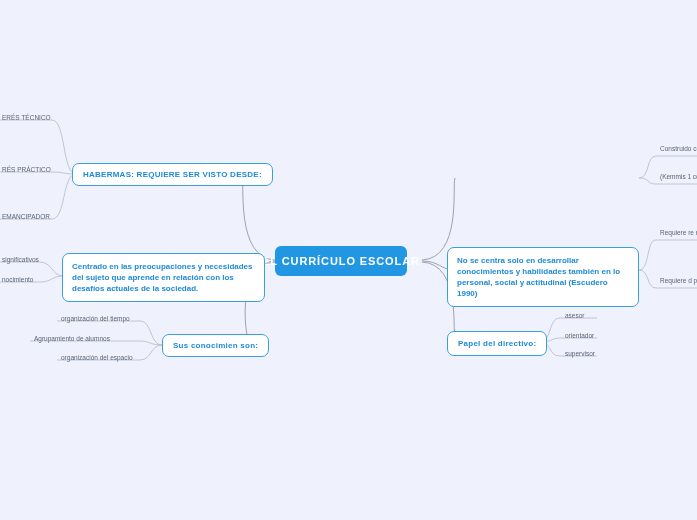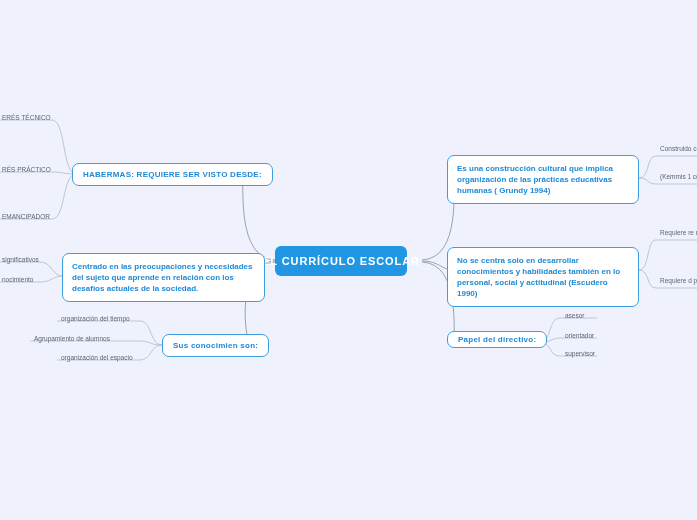--- a/index.html
+++ b/index.html
@@ -143,41 +143,38 @@
       <line x1="57" y1="321" x2="140" y2="321"></line>
       <line x1="30" y1="341" x2="140" y2="341"></line>
       <line x1="57" y1="360" x2="140" y2="360"></line>
     </g>
   </svg>
 
   <div class="node root" style="left:275px; top:246px; width:132px; height:30px;">
     <span>EL CURRÍCULO ESCOLAR</span>
   </div>
 
-  <div class="node l1" style="left:447px; top:155px; width:192px;">
-    <span>Es una construcción cultural que implica organización de las prácticas educativas humanas ( Grundy 1994)</span>
-  </div>
   <div class="node l2 wrap" style="left:660px; top:144px;">
     <span>Construido conocimien</span>
   </div>
   <div class="node l2 wrap" style="left:660px; top:172px;">
     <span>(Kemmis 1 con la vida</span>
   </div>
 
   <div class="node l1" style="left:447px; top:247px; width:192px;">
     <span>No se centra solo en desarrollar conocimientos y habilidades también en lo personal, social y actitudinal (Escudero 1990)</span>
   </div>
   <div class="node l2 wrap" style="left:660px; top:228px;">
     <span>Requiere re rol como m</span>
   </div>
   <div class="node l2 wrap" style="left:660px; top:276px;">
     <span>Requiere d pensar, par</span>
   </div>
 
-  <div class="node l1 single" style="left:447px; top:331px; height:17px;">
+  <div class="node l1 single" style="left:447px; top:331px; height:25px;">
     <span>Papel del directivo:</span>
   </div>
   <div class="node l2" style="left:565px; top:311px;">
     <span>asesor</span>
   </div>
   <div class="node l2" style="left:565px; top:331px;">
     <span>orientador</span>
   </div>
   <div class="node l2" style="left:565px; top:349px;">
     <span>supervisor</span>

